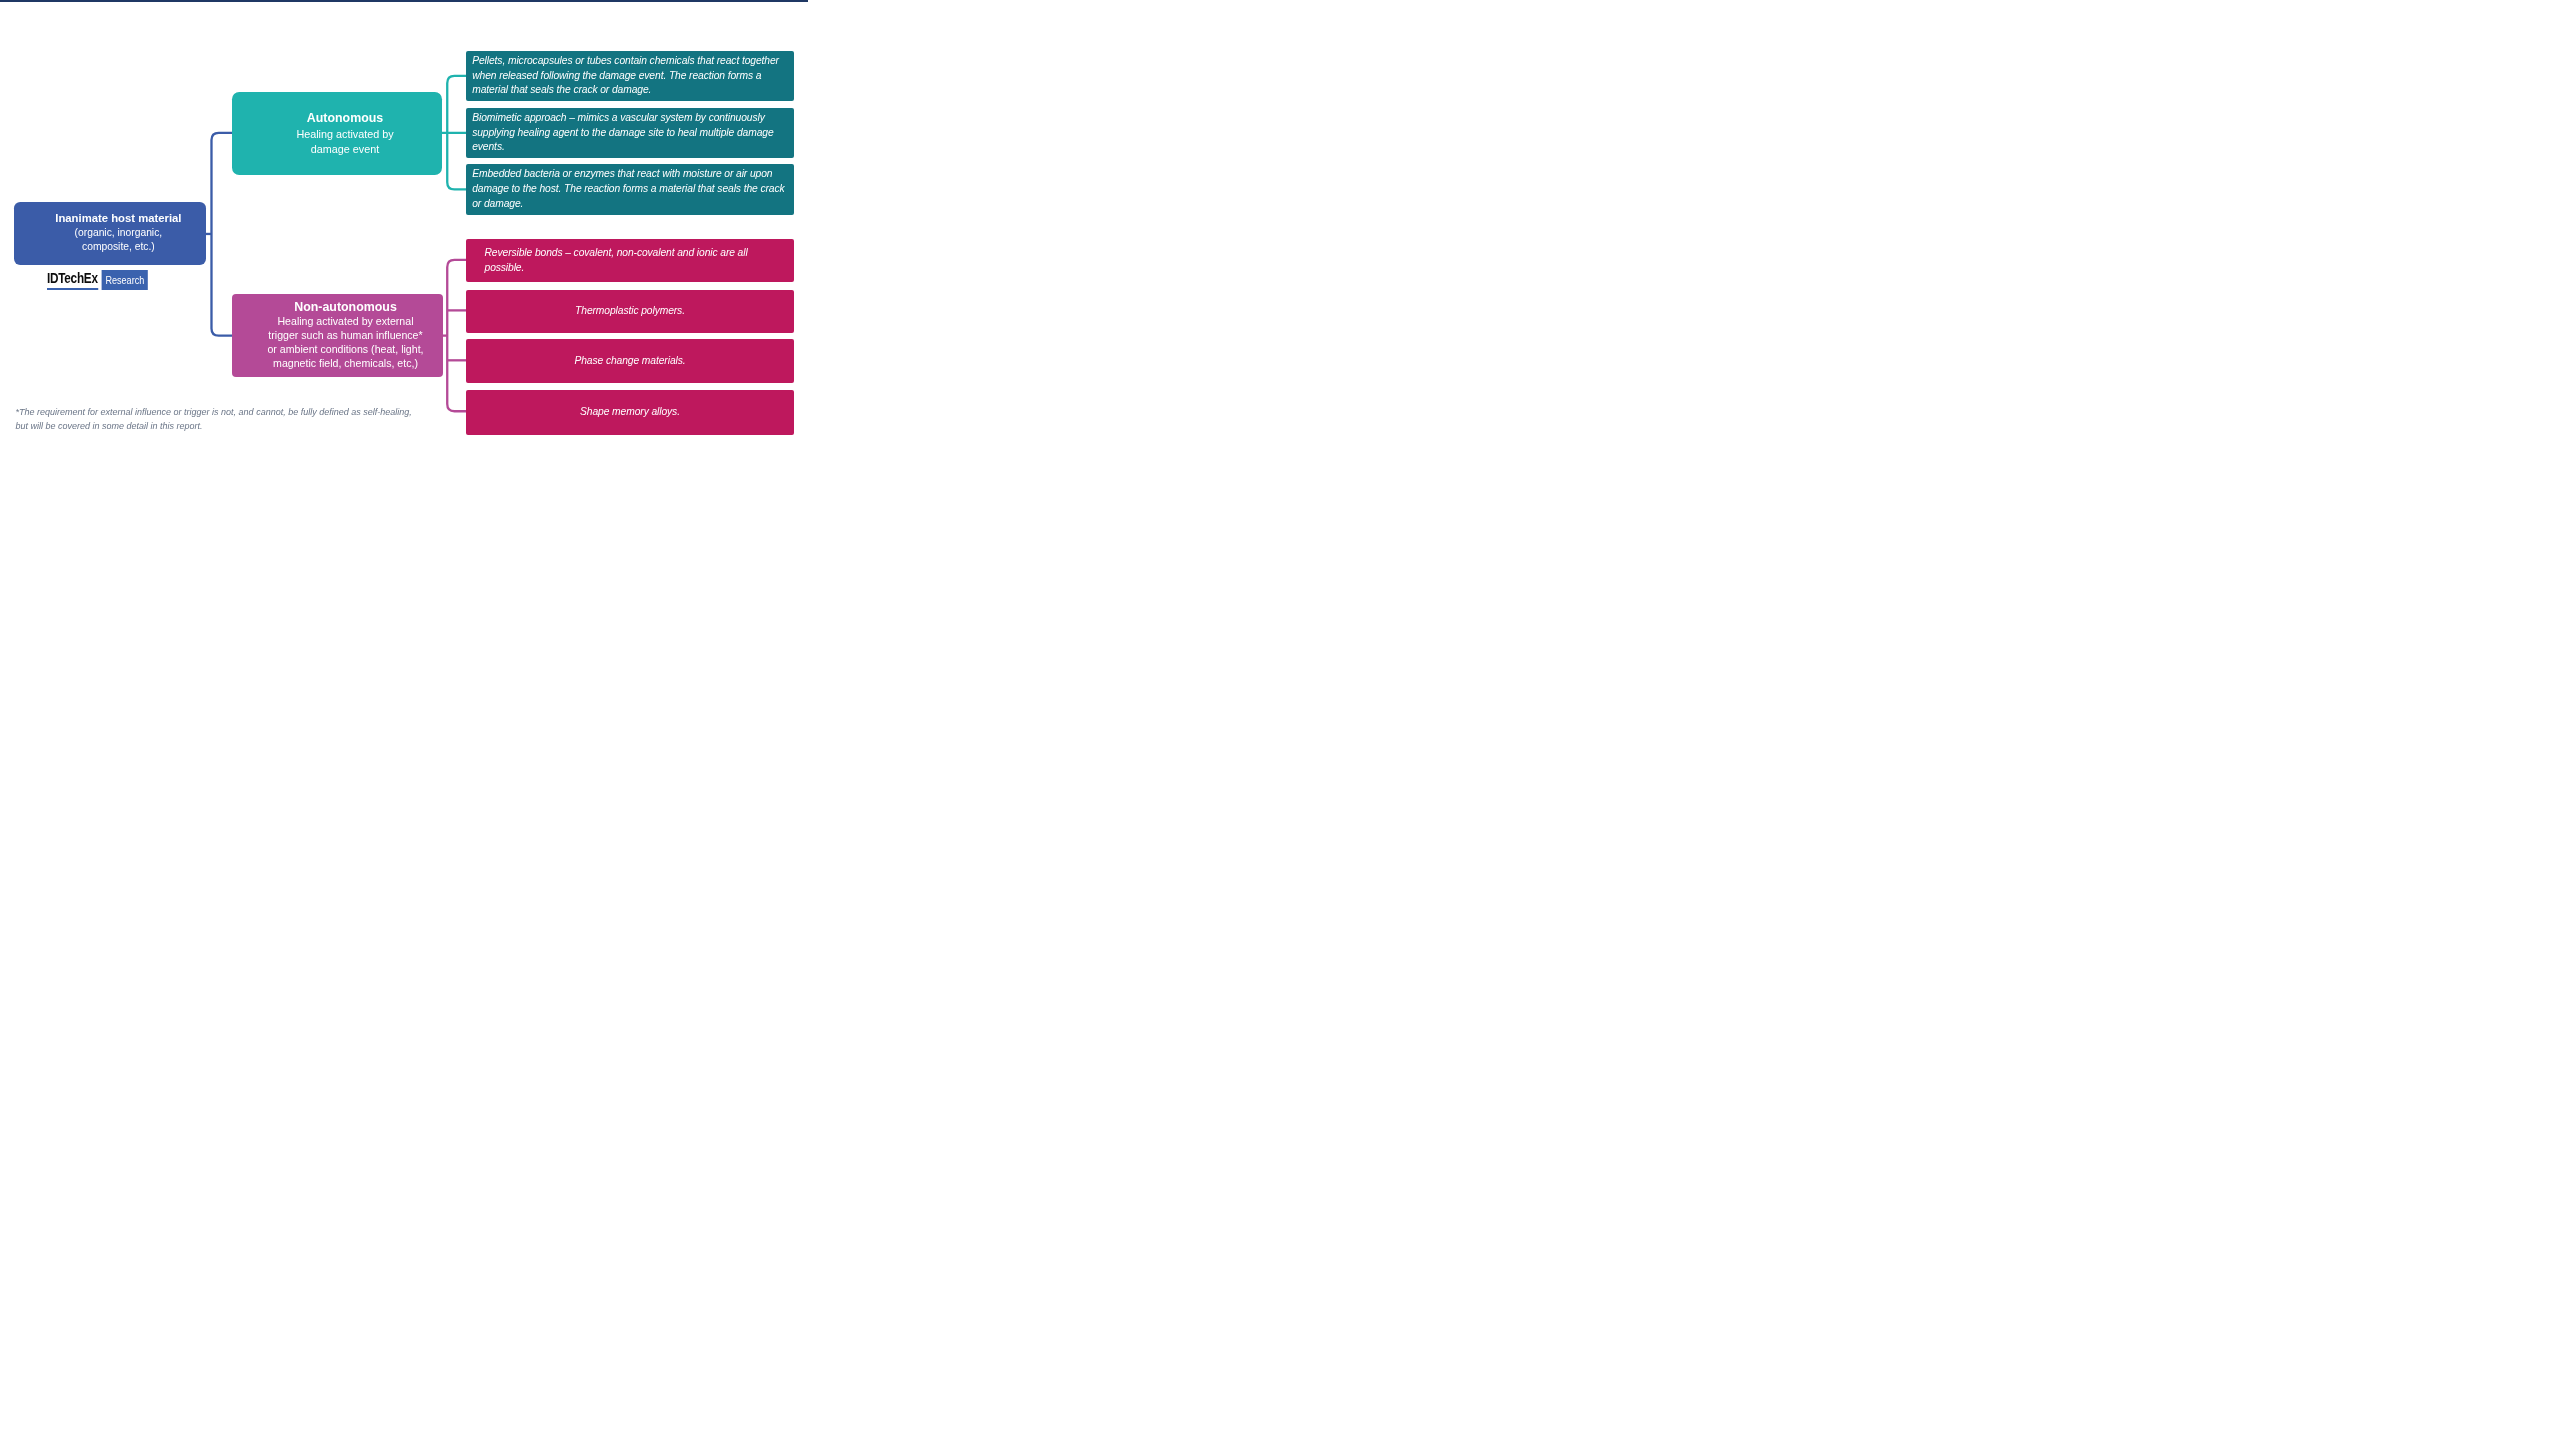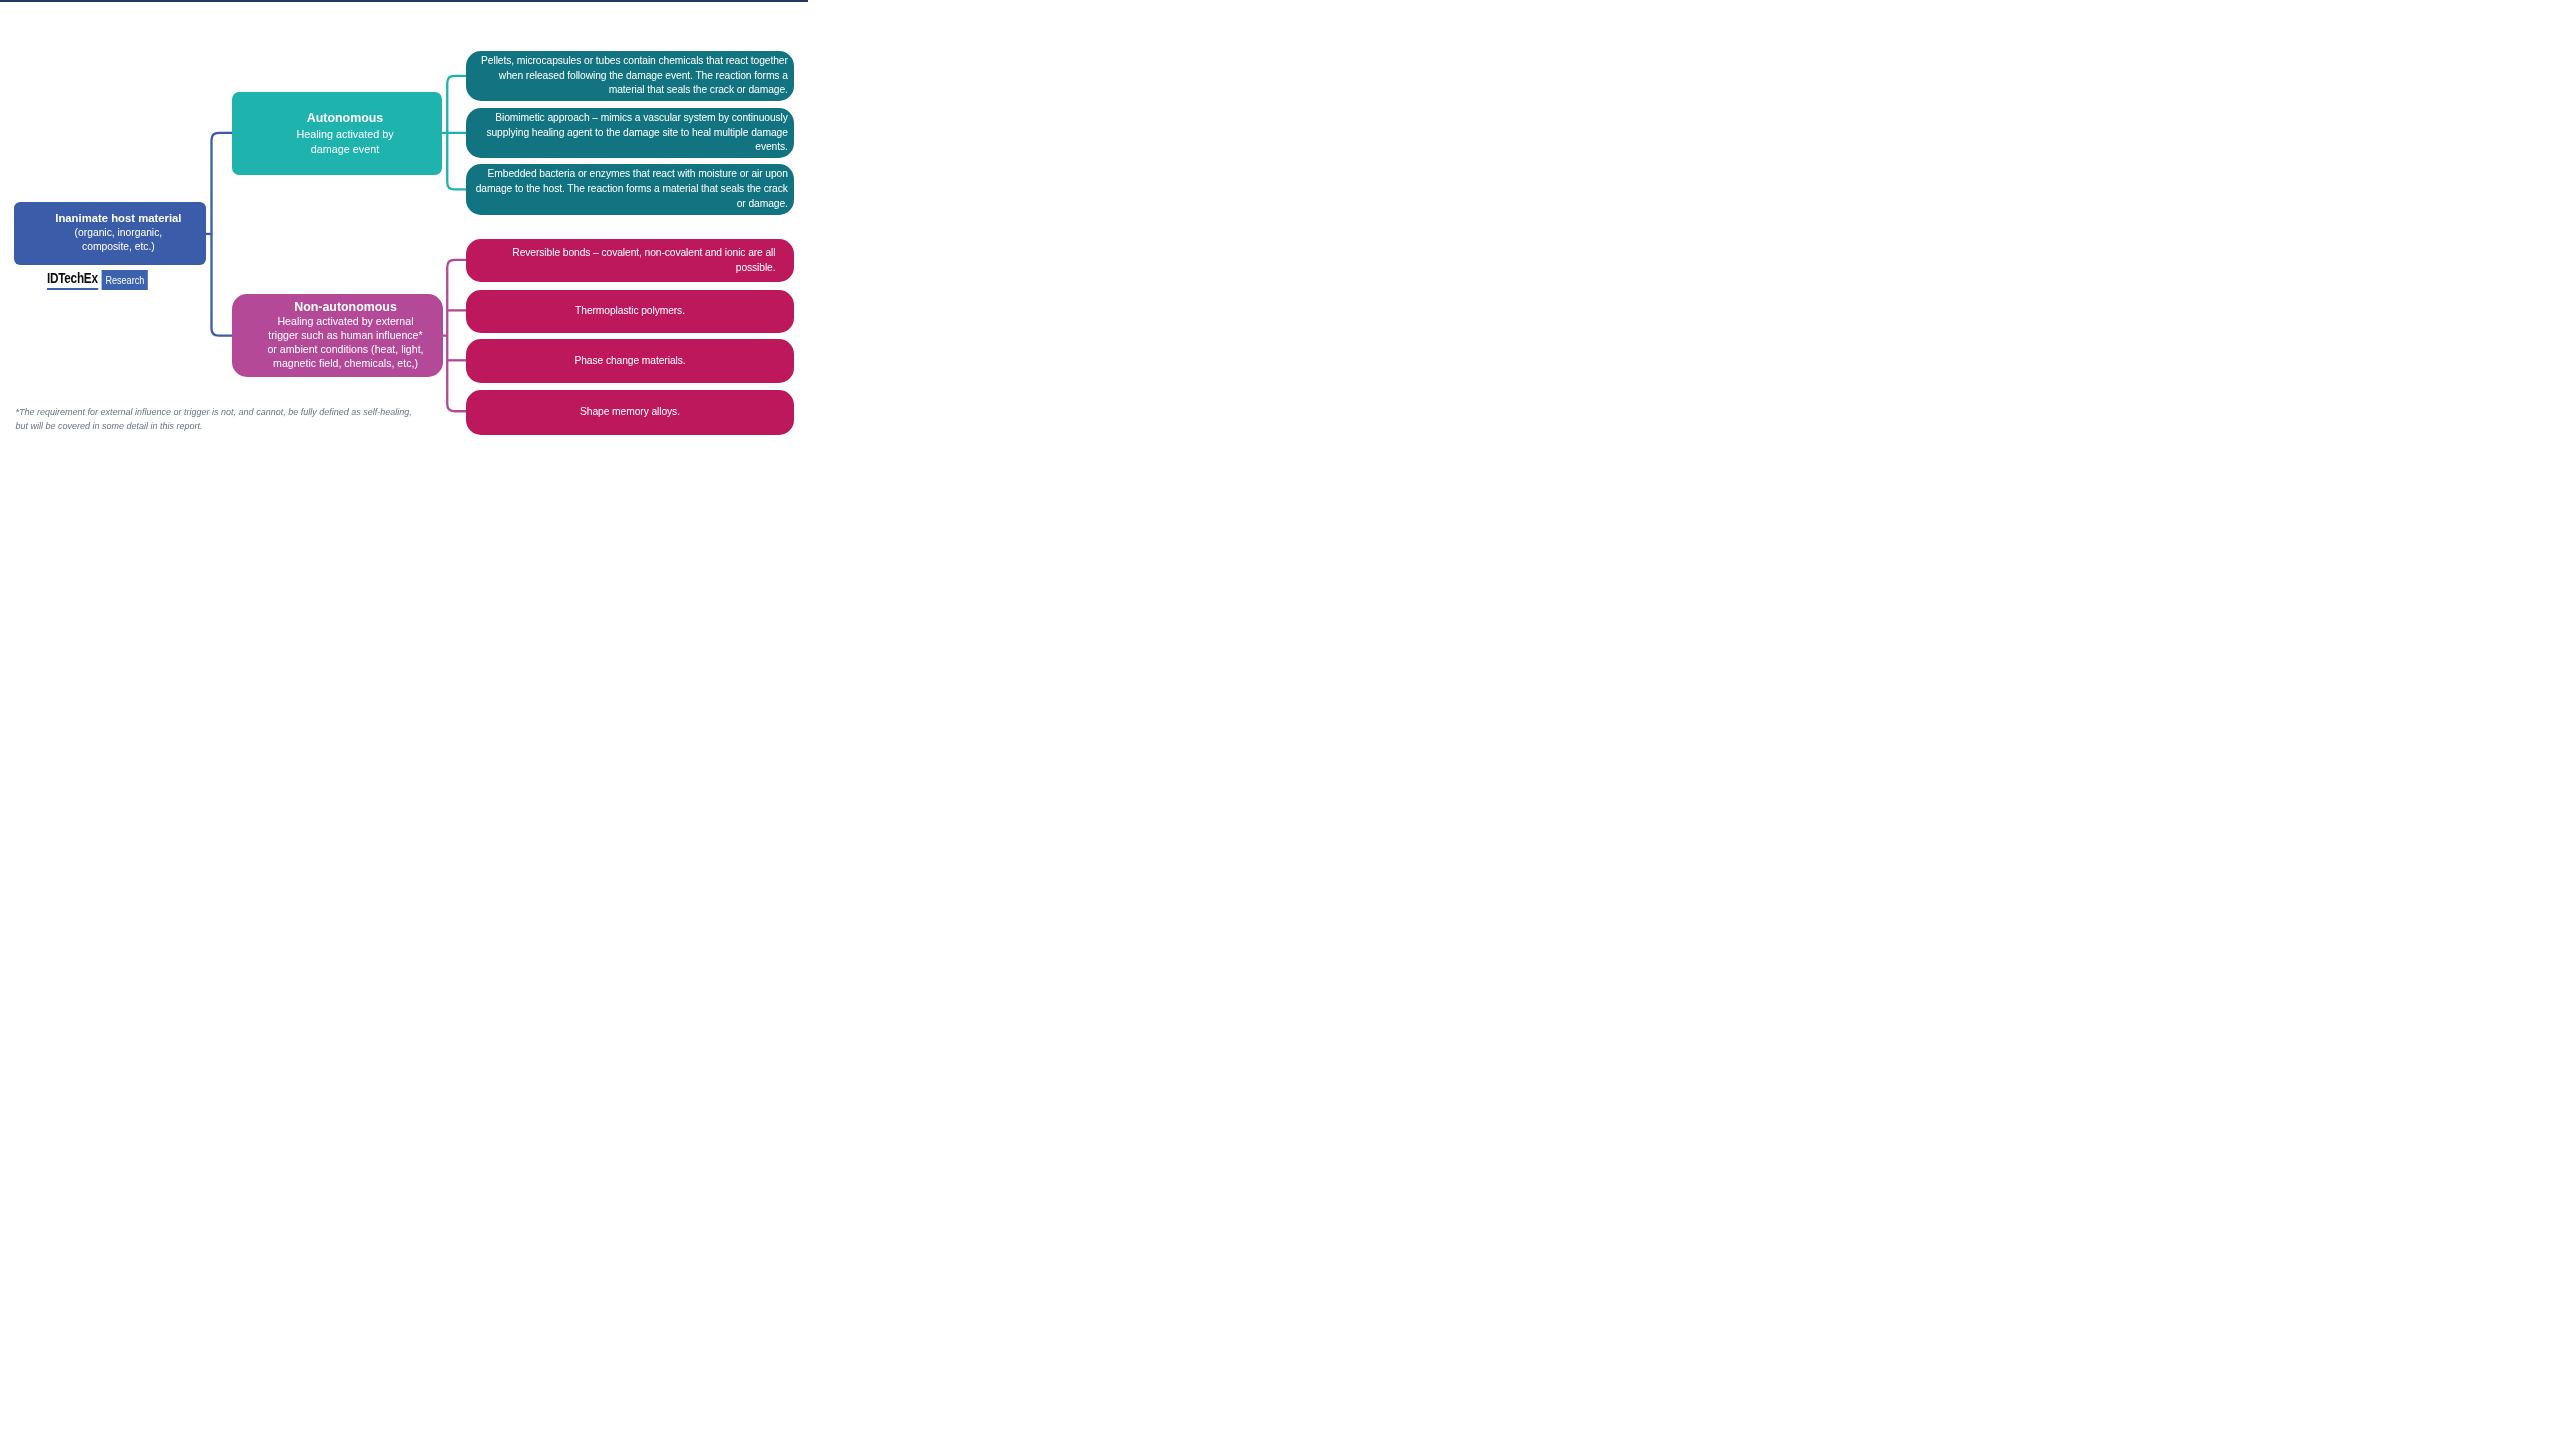--- a/index.html
+++ b/index.html
@@ -14,28 +14,28 @@
   .edge.teal    { stroke:#1FB3AE; }
   .edge.magenta { stroke:#B44A97; }
 
   .box { position:absolute; color:#ffffff; display:flex; flex-direction:column;
          align-items:center; justify-content:center; text-align:center;padding-left:16px; }
   .root { left:14.4px; top:202px; width:176px; height:63px; background:#3B5CA8; border-radius:6.2px; }
   .root .box-title { font-size:11.3px; font-weight:700; margin-bottom:1.5px; }
   .root .box-line  { font-size:10.3px; line-height:1.4; }
 
   .autonomous { left:232px; top:92px; width:194px; height:83px; background:#1FB3AE; border-radius:7.2px; }
-  .nonauto    { left:232px; top:294px; width:195px; height:83px; background:#B44A97; border-radius:15px; }
+  .nonauto    { left:232px; top:294px; width:195px; height:83px; background:#B44A97; border-radius:4px; }
   .branch-title { font-size:12.4px; font-weight:700; margin-bottom:2.1px; }
   .branch-line  { font-size:10.8px; line-height:1.35; }
   .nonauto .branch-title { margin-bottom:1px; }
   .nonauto .branch-line  { font-size:10.6px; line-height:1.3; }
 
   .route { position:absolute; left:466px; width:328px; display:flex; align-items:center;
-           justify-content:center; text-align:right; color:#ffffff; border-radius:15px; }
+           justify-content:center; text-align:left; color:#ffffff; border-radius:2px;font-style:italic; }
   .route-text { font-size:10.3px; line-height:1.45; letter-spacing:-0.1px; padding:0 6.2px; }
   .route.teal   { background:#137481; }
   .route.purple { background:#be185d; }
   .r1 { top:51px;  height:50px; }
   .r2 { top:108px; height:50px; }
   .r3 { top:164px; height:51px; }
   .p1 { top:239px; height:43px; }
   .p2 { top:290px; height:43px; }
   .p3 { top:339px; height:44px; }
   .p4 { top:390px; height:45px; }

